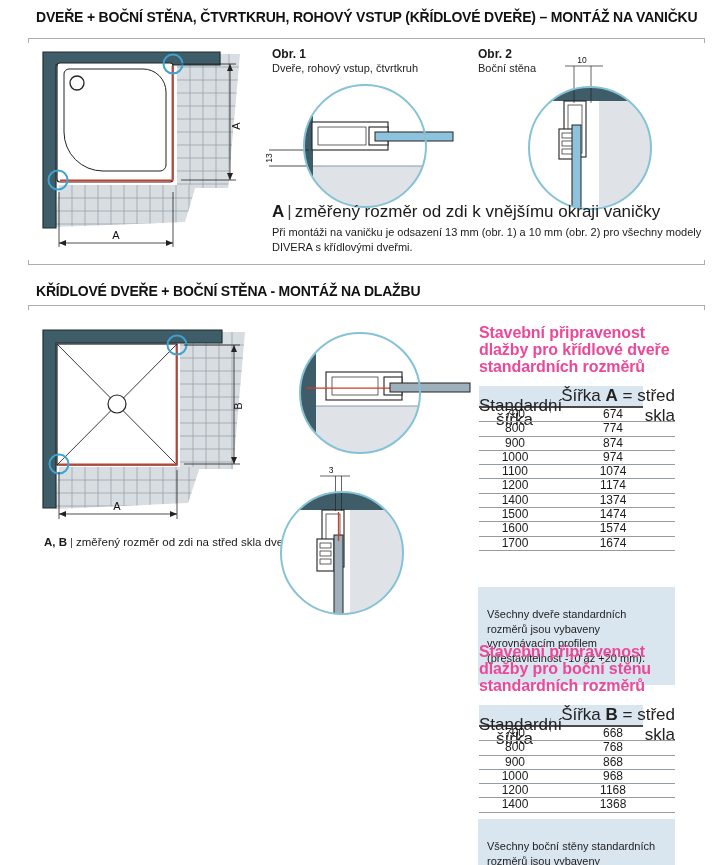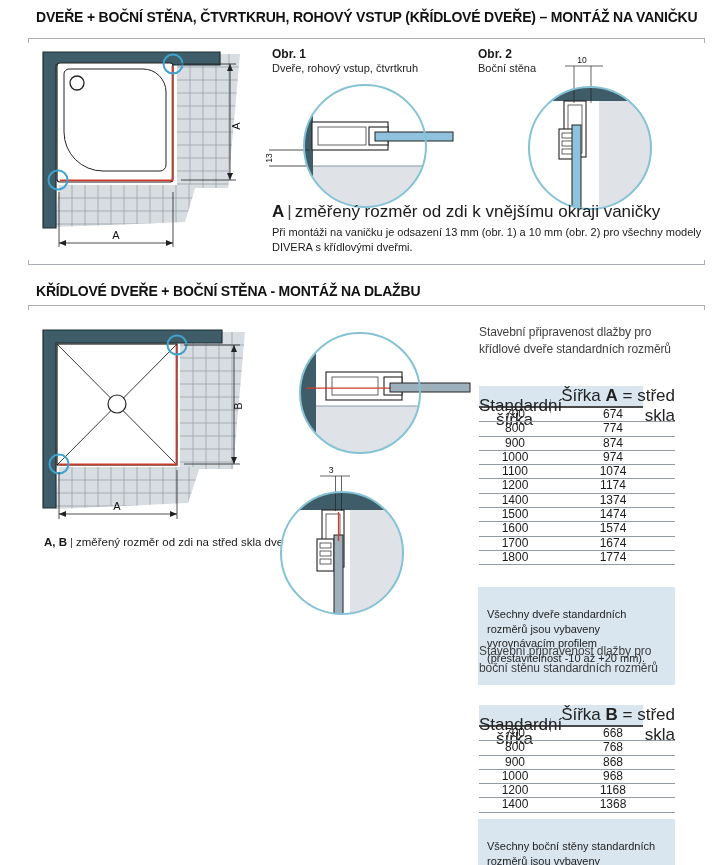--- a/index.html
+++ b/index.html
@@ -9,21 +9,21 @@
   .sec-title{font-weight:bold;font-size:14px;letter-spacing:-0.2px;white-space:nowrap;color:#111;padding-left:8px;}
   .bracket-top{left:28px;width:677px;height:5px;border:1px solid #a9aeb4;border-bottom:none;box-sizing:border-box;}
   .bracket-bottom{left:28px;width:677px;height:5px;border:1px solid #a9aeb4;border-top:none;box-sizing:border-box;}
   .fig-label{font-weight:bold;font-size:12px;}
   .fig-caption{font-size:11px;color:#222;}
   .measure{font-size:17px;}
   .measure b{font-weight:bold;}
   .sep{color:#444;padding:0 3px;}
   .para{font-size:11px;line-height:1.4;width:436px;}
   .hang{padding-left:36px;text-indent:-36px;font-size:11.5px;line-height:1.4;width:310px;}
-  .rc-heading{font-weight:normal;font-size:12px;line-height:17px;width:202px;letter-spacing:-0.1px;color:#404040;}
+  .rc-heading{font-weight:bold;font-size:16px;line-height:17px;width:202px;letter-spacing:-0.1px;color:#ec4899;}
   .thead{display:grid;grid-template-columns:72px 124px;width:164px;background:#d9e6f0;height:22px;
          align-items:center;font-size:17px;color:#222;border-bottom:2px solid #4a4a4a;box-sizing:border-box;}
   .thead .c1{text-align:center;border-right:1px solid #8a99a8;height:14px;line-height:14px;}
   .thead .c2{text-align:right;}
   .tbody{width:196px;}
   .trow{display:grid;grid-template-columns:72px 124px;border-bottom:1px solid #949ba1;height:14.3px;box-sizing:border-box;}
   .tcell{text-align:center;font-size:12px;line-height:13px;}
   .note{background:#d9e6f0;width:197px;padding:20px 9px;box-sizing:border-box;font-size:11px;line-height:1.32;color:#222;}
   svg text{fill:#111;}
 </style>
@@ -331,24 +331,20 @@
         <div class="tcell">1474</div>
       </div>
       <div class="trow">
         <div class="tcell">1600</div>
         <div class="tcell">1574</div>
       </div>
       <div class="trow">
         <div class="tcell">1700</div>
         <div class="tcell">1674</div>
       </div>
-      <div class="trow">
-        <div class="tcell">1800</div>
-        <div class="tcell">1774</div>
-      </div>
     </div>
 
   <div class="abs note" style="left:478px;top:587px">Všechny dveře standardních rozměrů jsou vybaveny vyrovnávacím profilem (přestavitelnost -10 až +20 mm).</div>
 
   <div class="abs rc-heading" style="left:479px;top:643px">Stavební připravenost dlažby pro boční stěnu standardních rozměrů</div>
 
   <div class="abs thead" style="left:479px;top:705px">
     <div class="c1">Standardní šířka</div>
     <div class="c2"><span>Šířka </span><b>B</b><span> = střed skla</span></div>
   </div>

